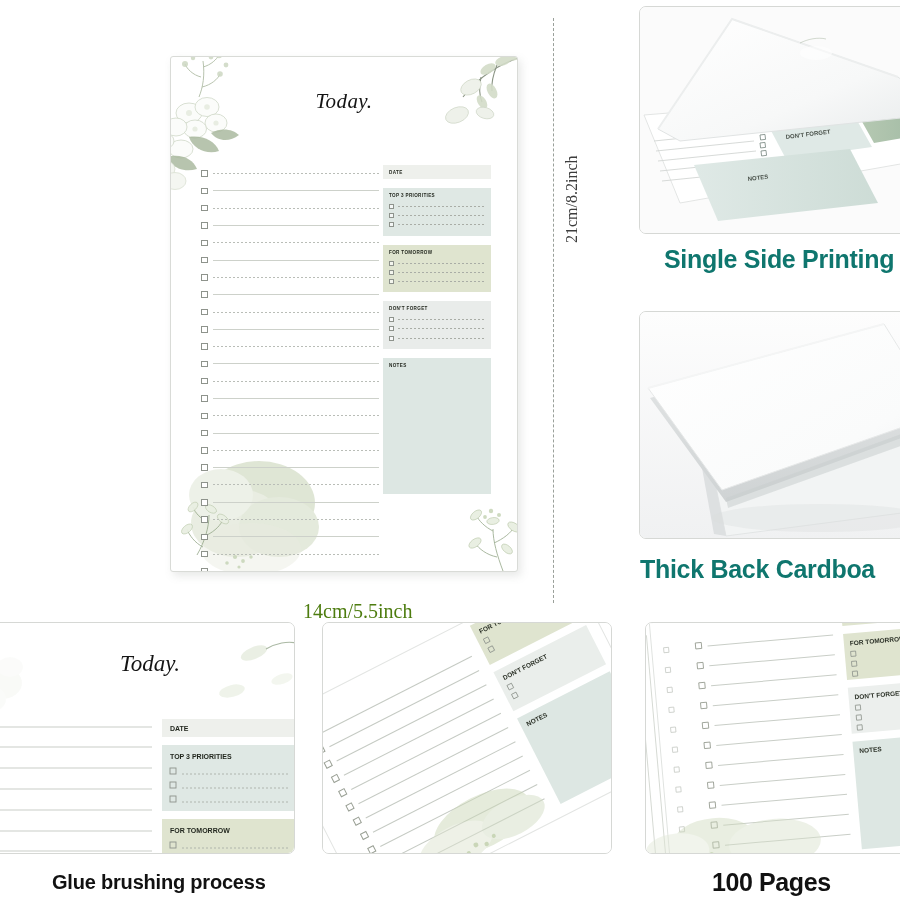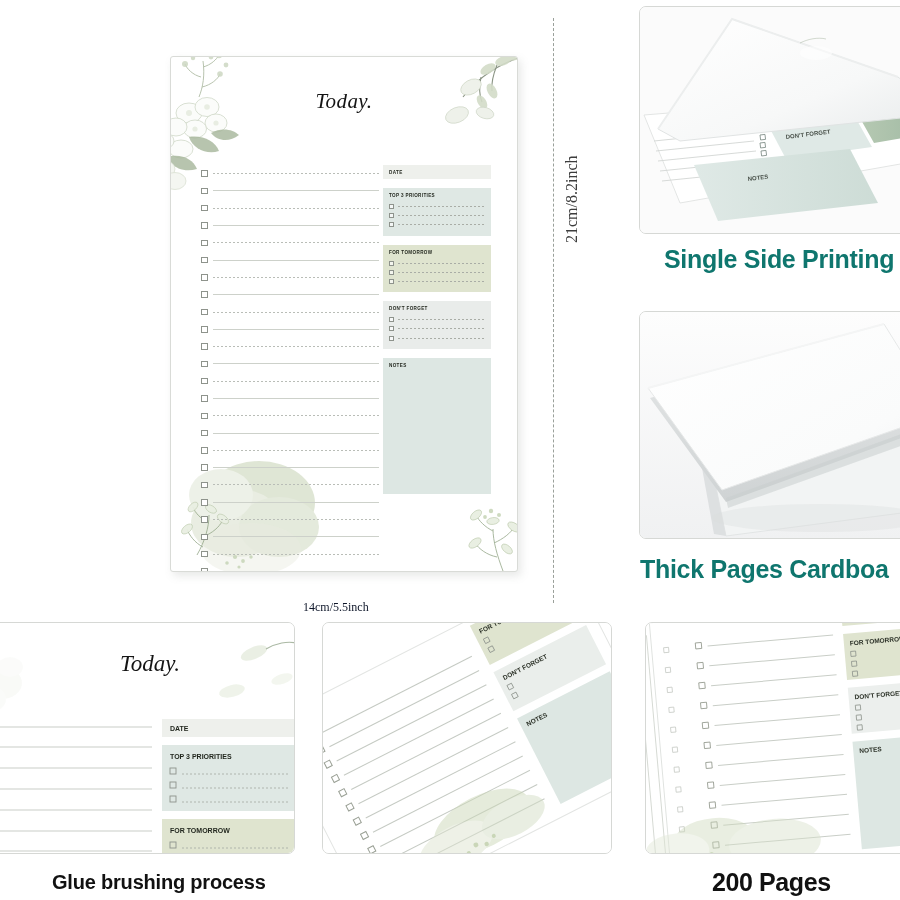--- a/index.html
+++ b/index.html
@@ -119,22 +119,22 @@
     font-size: 16px;
     color: #3d3d3d;
     white-space: nowrap;
     transform: rotate(-90deg);
     transform-origin: left top;
   }
   .dim-h {
     position: absolute;
     left: 303px; top: 600px;
     font-family: "Liberation Serif", serif;
-    font-size: 12px;
-    color: #0f172a;
+    font-size: 20px;
+    color: #4d7c0f;
     white-space: nowrap;
   }
 
   
   .panel {
     position: absolute;
     background: #fff;
     border: 1px solid #d6d8d5;
     border-radius: 7px;
     overflow: hidden;
@@ -553,21 +553,21 @@
 
       <path d="M8 76 L244 12 L300 102 L82 178 Z" fill="url(#topFace)" stroke="#e6e8e8" stroke-width="1"></path>
       <path d="M8 76 L244 12" fill="none" stroke="#f4f5f5" stroke-width="2"></path>
 
       <path d="M86 186 L300 108 L300 120 L88 196 Z" fill="#c9cdce" opacity=".55"></path>
       <g opacity=".35">
         <ellipse cx="180" cy="206" rx="108" ry="14" fill="#d9dcdd"></ellipse>
       </g>
     </svg>
   </div>
-  <div class="feat-cap cap-2">Thick Pages Cardboa</div>
+  <div class="feat-cap cap-2">Thick Back Cardboa</div>
 
   <div class="thumb th-1">
     <svg width="322" height="232" viewBox="0 0 322 232">
       <rect width="322" height="232" fill="#ffffff"></rect>
 
       <text x="176" y="48" text-anchor="middle" font-family="Liberation Serif, serif" font-style="italic" font-size="23" fill="#141414">Today.</text>
 
       <g opacity=".35">
         <ellipse cx="28" cy="60" rx="20" ry="16" fill="#eef1ea"></ellipse>
         <ellipse cx="16" cy="76" rx="16" ry="13" fill="#f2f5ef"></ellipse>
@@ -758,15 +758,15 @@
           <ellipse cx="22" cy="218" rx="32" ry="18" fill="#e0e7d5"></ellipse>
         </g>
         <g fill="#c3d2b0" opacity=".9">
           <circle cx="56" cy="224" r="2.2"></circle>
             <circle cx="66" cy="228" r="2"></circle>
           <circle cx="46" cy="228" r="1.9"></circle>
         </g>
       </g>
     </svg>
   </div>
-  <div class="bot-cap bcap-3">200 Pages</div>
+  <div class="bot-cap bcap-3">100 Pages</div>
 
 </div>
 
 </body></html>

